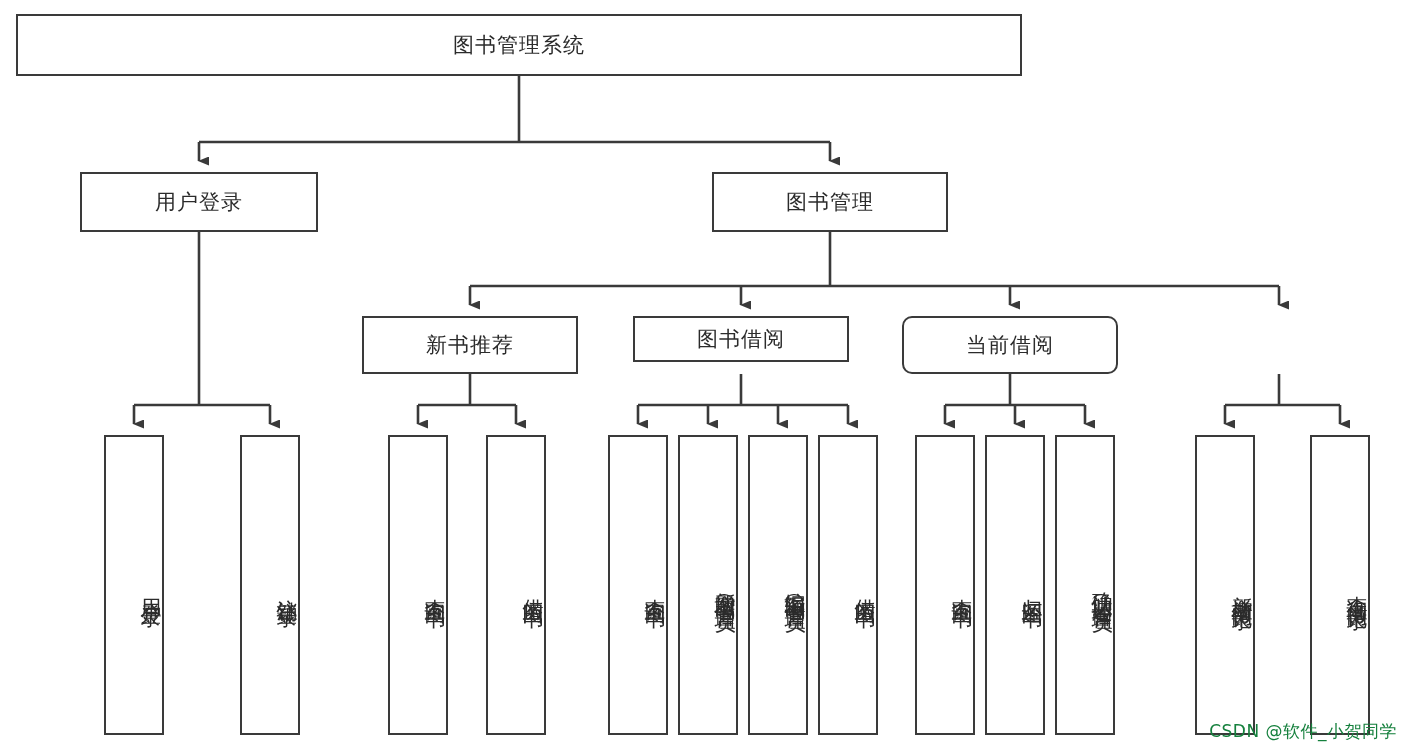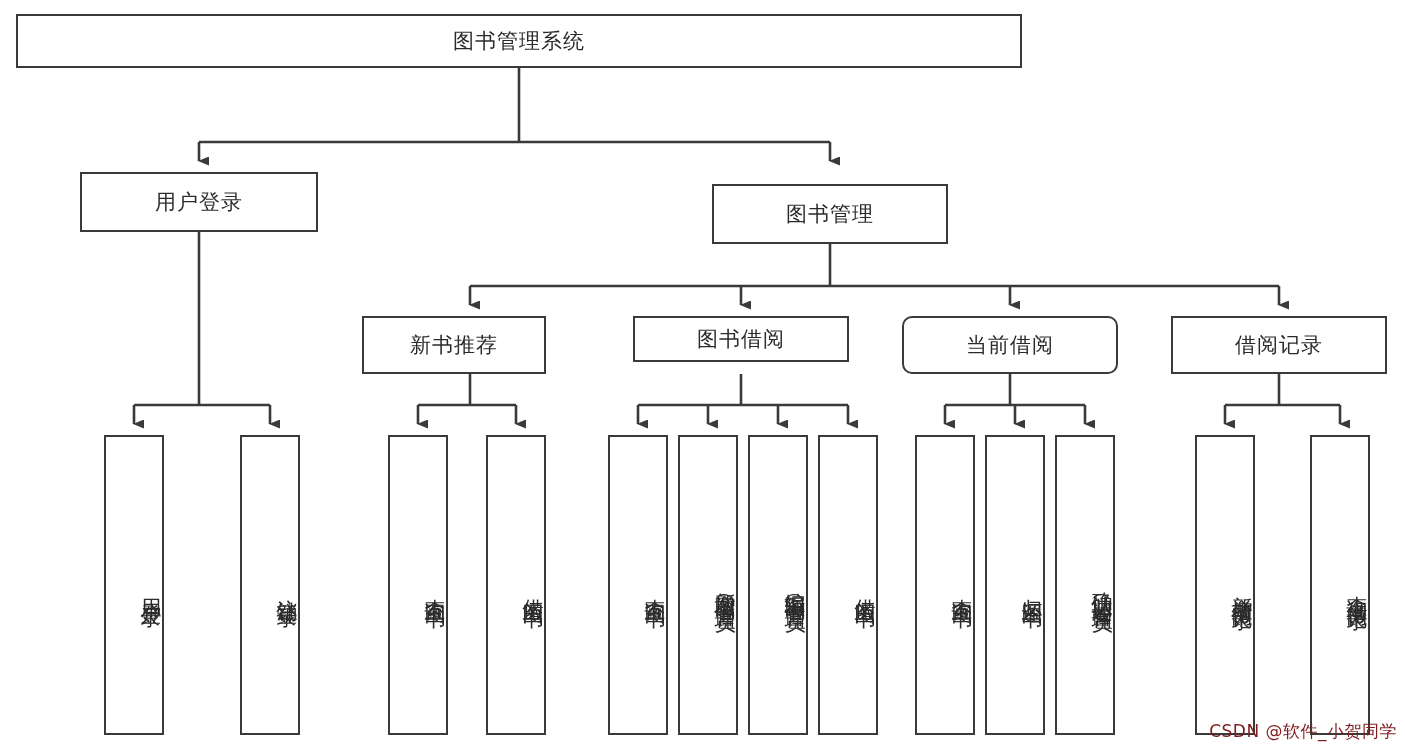--- a/index.html
+++ b/index.html
@@ -54,21 +54,21 @@
   }
   .node-label {
     display: block;
     white-space: nowrap;
   }
   .watermark {
     position: absolute;
     right: 8px;
     bottom: 4px;
     font-size: 17px;
-    color: #7f1d1d;
+    color: #15803d;
     letter-spacing: 0.5px;
     user-select: none;
   }
 </style>
 </head>
 <body>
 
 <div id="diagram-root">
 
   <svg class="wires" viewBox="0 0 1405 747" xmlns="http://www.w3.org/2000/svg">
@@ -107,42 +107,39 @@
         <path d="M945,405 L945,424" marker-end="url(#arrowhead)"></path>
         <path d="M1015,405 L1015,424" marker-end="url(#arrowhead)"></path>
         <path d="M1085,405 L1085,424" marker-end="url(#arrowhead)"></path>
         <path d="M1279,374 L1279,405"></path>
         <path d="M1225,405 L1340,405"></path>
         <path d="M1225,405 L1225,424" marker-end="url(#arrowhead)"></path>
         <path d="M1340,405 L1340,424" marker-end="url(#arrowhead)"></path>
       </g>
   </svg>
 
-  <div class="node h" style="left: 16px; top: 14px; width: 1006px; height: 54px;">
+  <div class="node h" style="left: 16px; top: 14px; width: 1006px; height: 62px;">
     <span class="node-label">图书管理系统</span>
   </div>
 
   <div class="node h" style="left: 80px; top: 172px; width: 238px; height: 60px;">
     <span class="node-label">用户登录</span>
   </div>
-  <div class="node h" style="left: 712px; top: 184px; width: 236px; height: 60px;">
+  <div class="node h" style="left: 712px; top: 172px; width: 236px; height: 60px;">
     <span class="node-label">图书管理</span>
   </div>
 
-  <div class="node h" style="left: 362px; top: 316px; width: 184px; height: 58px; font-family: Liberation Serif, serif;">
+  <div class="node h" style="left: 362px; top: 316px; width: 216px; height: 58px; font-family: Liberation Serif, serif;">
     <span class="node-label">新书推荐</span>
   </div>
   <div class="node h" style="left: 633px; top: 316px; width: 216px; height: 46px;">
     <span class="node-label">图书借阅</span>
   </div>
   <div class="node h" style="left: 902px; top: 316px; width: 216px; height: 58px; border-radius: 10px;">
     <span class="node-label">当前借阅</span>
-  </div>
-  <div class="node h" style="left: 1171px; top: 316px; width: 216px; height: 58px;">
-    <span class="node-label">借阅记录</span>
   </div>
 
   <div class="node v" style="left: 104px; top: 435px; width: 60px; height: 300px;">
     <span class="node-label">用户登录</span>
   </div>
   <div class="node v" style="left: 240px; top: 435px; width: 60px; height: 300px;">
     <span class="node-label">注销登录</span>
   </div>
   <div class="node v" style="left: 388px; top: 435px; width: 60px; height: 300px;">
     <span class="node-label">查询图书</span>

